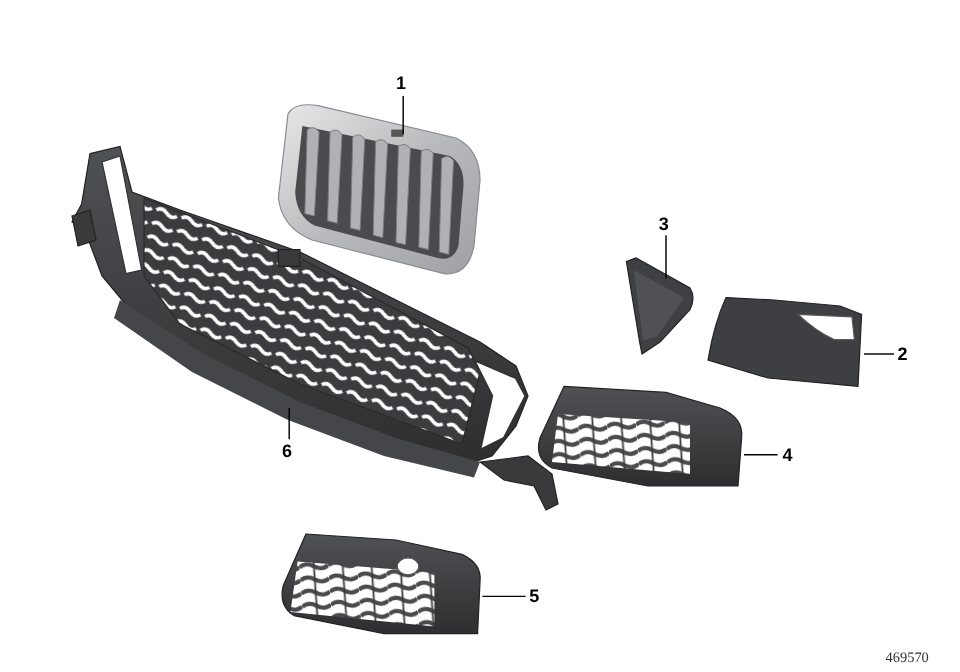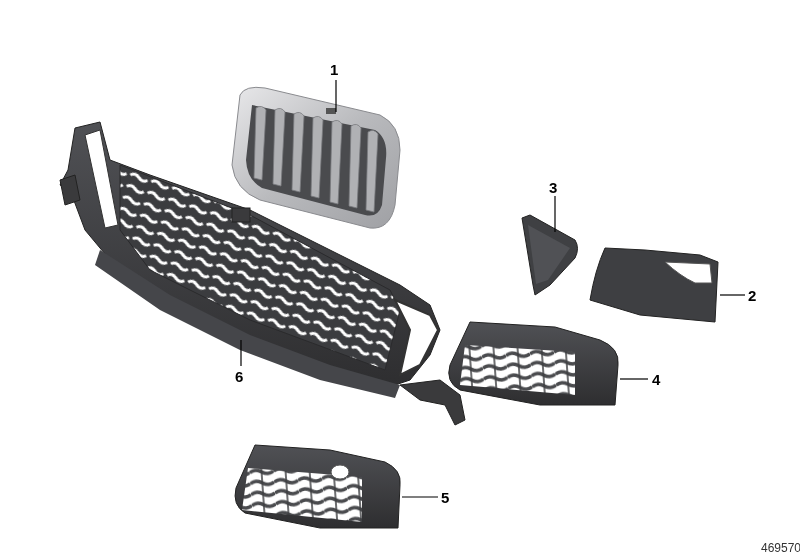--- a/index.html
+++ b/index.html
@@ -1,22 +1,22 @@
 <!DOCTYPE html>
 <html><head>
 <meta charset="utf-8">
 <style>
   html, body { margin: 0; padding: 0; background: #ffffff; }
   body { width: 800px; height: 560px; position: relative; overflow: hidden;
          font-family: "Liberation Sans", sans-serif; }
   #diagram { position: absolute; left: 0; top: 0; width: 800px; height: 560px; }
   .callout { position: absolute; font-family: "Liberation Sans", sans-serif;
              font-weight: bold; font-size: 15px; color: #000; line-height: 1; }
-  .ref { position: absolute; font-family: Liberation Sans, sans-serif;
-         font-size: 12px; color: #333; margin-left: 23px; }
+  .ref { position: absolute; font-family: Liberation Serif, serif;
+         font-size: 12px; color: #333; }
 </style>
 </head>
 <body>
 
 <svg id="diagram" viewBox="0 0 800 560" xmlns="http://www.w3.org/2000/svg">
   <defs>
     <linearGradient id="chromeGrad" x1="0" y1="0" x2="1" y2="1">
       <stop offset="0" stop-color="#e8e8ea"></stop>
       <stop offset="0.5" stop-color="#b9babd"></stop>
       <stop offset="1" stop-color="#9fa0a4"></stop>

